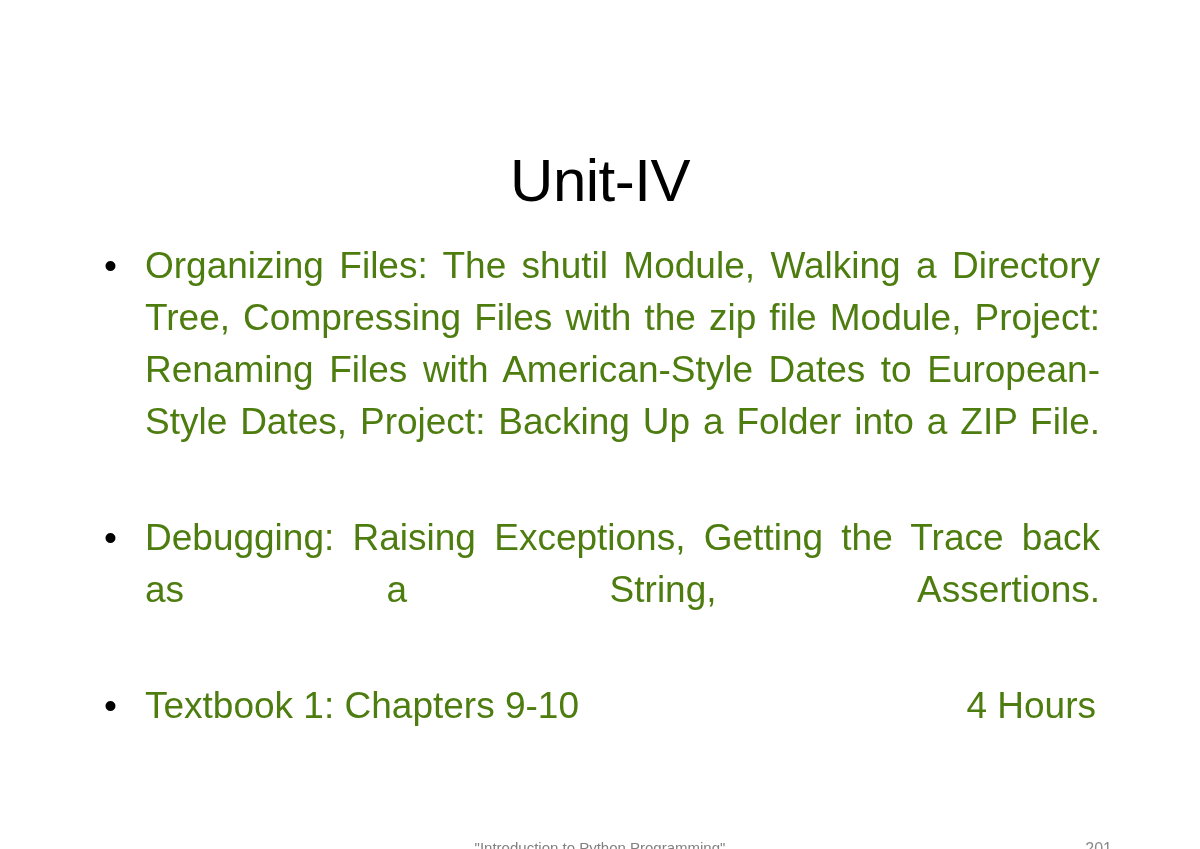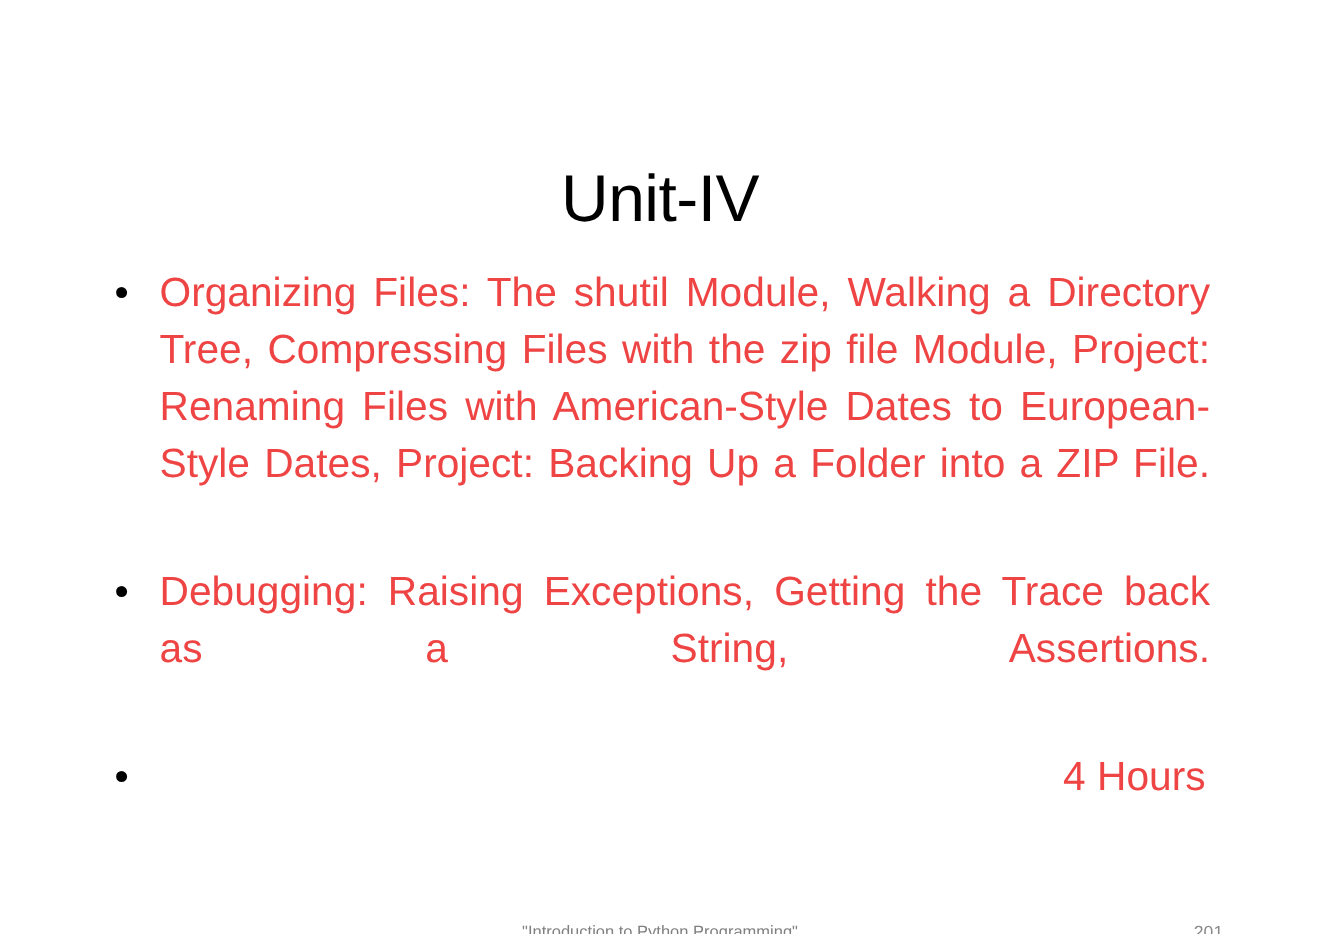--- a/index.html
+++ b/index.html
@@ -63,21 +63,21 @@
     padding-left: 4px;
     box-sizing: border-box;
     color: #000000;
     user-select: none;
   }
 
   .bullet-text {
     flex: 1 1 auto;
     font-size: 37px;
     line-height: 52px;
-    color: #ef4444;
+    color: #4d7c0f;
     text-align: justify;
     text-justify: inter-word;
     word-spacing: 0px;
     hyphens: none;
   }
 
   
   .bullet-text.justified::after {
     content: "";
     display: inline-block;
@@ -148,20 +148,21 @@
 
     <div class="bullet-row">
       <span class="bullet-marker">•</span>
       <span class="bullet-text justified">Debugging: Raising Exceptions, Getting the Trace back as a String, Assertions.</span>
     </div>
 
     <div class="bullet-row">
       <span class="bullet-marker">•</span>
       <span class="bullet-text plain">
         <span class="split-line">
+          <span class="left-part">Textbook 1: Chapters 9-10</span>
           <span class="spacer"></span>
           <span class="right-part">4 Hours</span>
         </span>
       </span>
     </div>
 
   </div>
 
   <div class="footer-note">"Introduction to Python Programming"</div>
 

